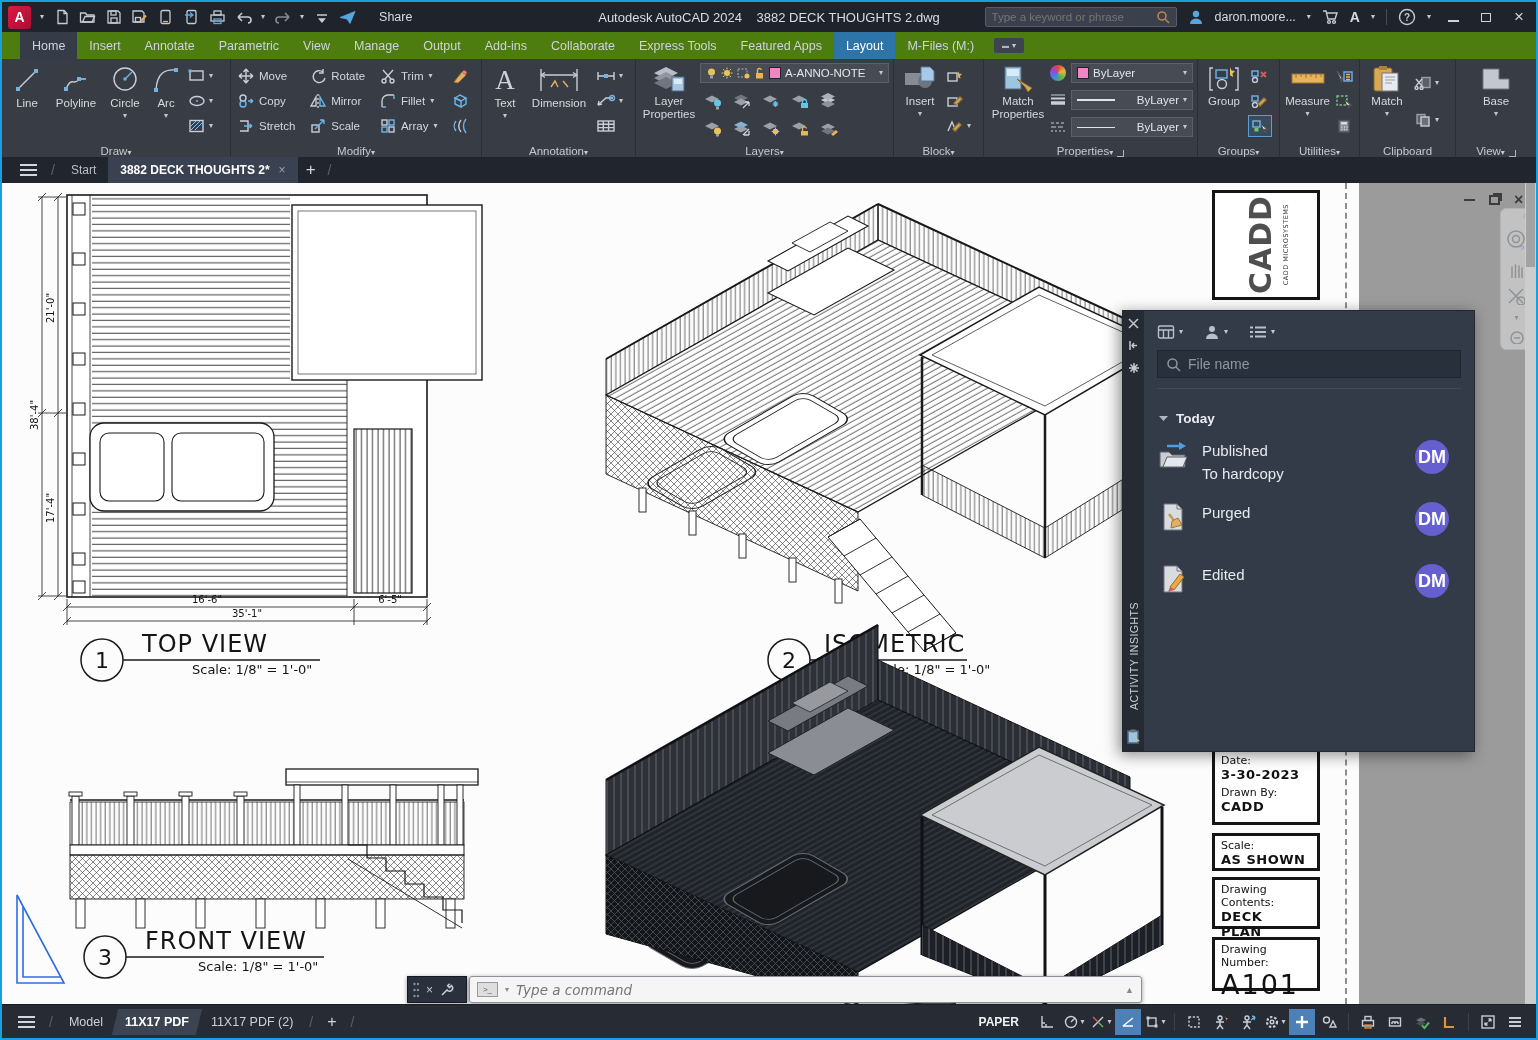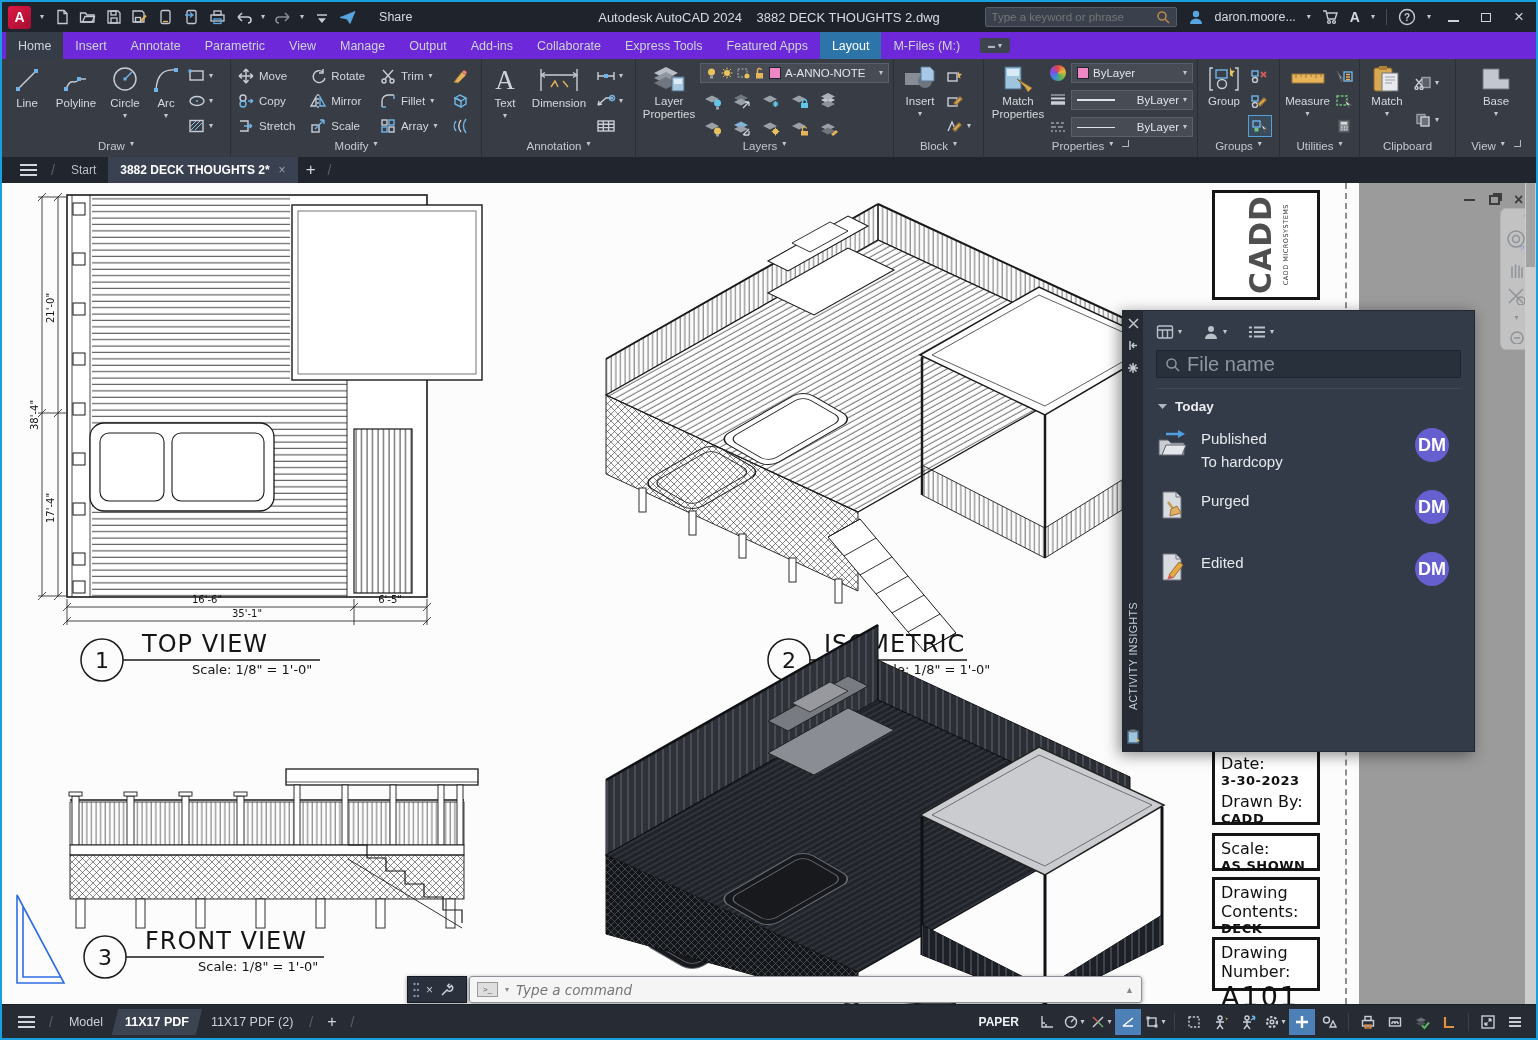--- a/index.html
+++ b/index.html
@@ -16,30 +16,30 @@
 .qi svg{stroke:#c6cbd3;fill:none;stroke-width:1.3}
 .share{color:#d7dbe1;font-size:12.5px;margin-left:14px}
 .title-center{position:absolute;left:0;right:0;text-align:center;font-size:13px;color:#d8dce2;pointer-events:none}
 .tb-right{margin-left:auto;display:flex;align-items:center;gap:11px}
 .tb-search{width:192px;height:20px;background:#3a414d;border:1px solid #565d69;border-radius:2px;display:flex;align-items:center;padding:0 6px}
 .tb-search input{flex:1;background:transparent;border:none;outline:none;color:#aeb5bf;font-size:11.5px;font-family:"Liberation Sans",sans-serif}
 .winbtn{color:#ced3da;font-size:14px;width:22px;text-align:center}
 .wmin{display:inline-block;width:11px;height:2px;background:#ced3da}
 .wmax{display:inline-block;width:10px;height:9px;border:1.5px solid #ced3da}
 
-.rtabs{height:27px;background:#6d28d9;display:flex;align-items:stretch;padding-left:4px;flex:0 0 auto}
+.rtabs{height:27px;background:#4d7c0f;display:flex;align-items:stretch;padding-left:18px;flex:0 0 auto}
 .rtab{padding:0 12px;display:flex;align-items:center;color:#ced3da;font-size:12.5px;cursor:default}
 .rtab.home{background:#353c48}
 .rtab.active{background:#2d74a9;color:#fff}
 .ribbon-min{align-self:center;margin-left:8px;width:30px;height:15px;background:#3d4450;border-radius:2px;display:flex;align-items:center;justify-content:center;gap:3px;color:#aeb5bf;font-size:7px}
 
 .ribbon{height:98px;background:#383d45;display:flex;flex:0 0 auto}
 .panel{display:flex;flex-direction:column;border-right:1px solid #2b2e34;flex:0 0 auto}
 .pbody{flex:1;display:flex;align-items:stretch;padding:3px 4px 0 4px;gap:2px}
-.plabel{height:17px;display:flex;align-items:flex-start;justify-content:center;gap:5px;font-size:11.5px;color:#c3c8cf}
+.plabel{height:17px;display:flex;align-items:flex-end;justify-content:center;font-size:11.5px;color:#c3c8cf}
 .bb{display:flex;flex-direction:column;align-items:center;justify-content:flex-start;padding-top:3px;gap:2px;font-size:11.5px;color:#d6d9de;text-align:center;line-height:1.15}
 .bb svg{flex:0 0 auto}
 .scol{display:flex;flex-direction:column;justify-content:space-around;padding:2px 0}
 .sb{display:flex;align-items:center;gap:3px;height:22px;padding:0 2px}
 .sb svg,.mrow svg{flex:0 0 auto}
 .mgrid{display:grid;grid-template-columns:auto auto auto auto;grid-auto-rows:25px;column-gap:4px;align-content:center}
 .mrow{display:flex;align-items:center;gap:5px;font-size:11.5px;color:#d3d7dd;padding:0 3px}
 .combo{background:#464b54;border:1px solid #5a6069;height:20px;display:flex;align-items:center;gap:4px;padding:0 5px;color:#e2e5ea;font-size:11.5px}
 .swatch{width:12px;height:12px;border:1px solid #20242c}
 .ric{stroke:#c9ced6;fill:none;stroke-width:1.4}
@@ -53,42 +53,42 @@
 .dtab.active{background:#3a4150;color:#fff;font-weight:bold}
 .dtab .x{margin-left:9px;color:#9aa1ab;font-weight:normal}
 .plus{color:#d3d7dd;font-size:17px;align-self:center;padding:0 8px}
 
 .canvas{flex:1;position:relative;background:#9b9b9b;overflow:hidden}
 .paper{position:absolute;left:0;top:0;width:1357px;height:100%;background:#fcfcfc}
 .cadsvg{position:absolute;left:0;top:0}
 .cadsvg text{font-family:"DejaVu Sans",sans-serif;fill:#141414}
 .margin-line{position:absolute;left:1343px;top:0;bottom:0;border-left:2px dashed #8e8e8e}
 .tbox{position:absolute;border:3px solid #151515;background:#fff;font-family:"DejaVu Sans",sans-serif;color:#111;padding:3px 6px}
-.tbox .lab{font-size:16px}
+.tbox .lab{font-size:11px}
 .tbox .val{font-size:13px;font-weight:bold;letter-spacing:.5px}
 .vpctl{position:absolute;left:1462px;top:8px;display:flex;gap:14px;color:#3d3d3d;align-items:center}
 .navbar{position:absolute;left:1498px;top:25px;width:33px;height:142px;background:rgba(226,226,226,.55);border:1px solid #b2b2b2;border-radius:6px;display:flex;flex-direction:column;align-items:center;padding:3px 0 5px 0;gap:8px}
 .navbar svg{stroke:#8f9398;fill:none;stroke-width:1.5}
 .scrollv{position:absolute;right:0;top:0;bottom:0;width:11px;background:#cdcdcd}
 .scrollv .thumb{position:absolute;top:0;left:1px;right:1px;height:84px;background:#a3a3a3}
 
 .activity{position:absolute;left:1120px;top:127px;width:353px;height:442px;background:#323b47;border:1px solid #232932;box-shadow:-3px 3px 14px rgba(0,0,0,.45);display:flex}
 .act-rail{width:21px;background:#262b33;display:flex;flex-direction:column;align-items:center;padding:7px 0 6px 0;gap:11px}
 .act-rail svg{stroke:#c3c8cf;fill:none;stroke-width:1.5}
 .act-side-label{writing-mode:vertical-rl;transform:rotate(180deg);font-size:10.5px;color:#c9d0d9;letter-spacing:.5px;margin-top:auto}
 .act-main{flex:1;display:flex;flex-direction:column;padding:7px 13px 0 13px}
 .act-tools{display:flex;align-items:center;gap:7px;height:28px}
 .act-tools .grp{display:flex;align-items:center;gap:4px;margin-right:14px}
 .act-tools svg{stroke:#b9c0c9;fill:none;stroke-width:1.4}
 .act-search{height:28px;background:#28303c;border:1px solid #1f2630;display:flex;align-items:center;gap:7px;padding:0 8px;margin-top:4px}
 .act-search svg{stroke:#8d96a2;fill:none;stroke-width:1.5}
-.act-search input{flex:1;background:transparent;border:none;outline:none;color:#e6e9ed;font-size:20px;font-family:"Liberation Sans",sans-serif}
+.act-search input{flex:1;background:transparent;border:none;outline:none;color:#e6e9ed;font-size:14px;font-family:"Liberation Sans",sans-serif}
 .act-search input::placeholder{color:#8d96a2}
 .act-div{border-top:1px solid #404a57;margin-top:10px}
-.act-section{display:flex;align-items:center;gap:8px;margin:10px 0 4px 2px;color:#e9ecf0;font-weight:bold;font-size:13.5px}
+.act-section{display:flex;align-items:center;gap:8px;margin:22px 0 4px 2px;color:#e9ecf0;font-weight:bold;font-size:13.5px}
 .act-item{display:flex;align-items:flex-start;margin-top:10px;min-height:52px}
 .act-item .txt{flex:1;padding-left:13px;color:#e6e9ee;font-size:15px;line-height:1.5}
 .avatar{width:34px;height:34px;border-radius:50%;background:#655fd0;color:#fff;font-size:18px;font-weight:bold;display:flex;align-items:center;justify-content:center;margin-right:12px}
 
 .cmdbar{position:absolute;left:405px;top:793px;width:735px;height:27px;display:flex;align-items:stretch;filter:drop-shadow(0 1px 2px rgba(0,0,0,.4))}
 .cmd-left{width:60px;background:#2b313c;border:1px solid #141922;display:flex;align-items:center;gap:7px;padding:0 5px}
 .cmd-input{flex:1;background:#f5f5f5;border:1px solid #8d9096;border-radius:3px;display:flex;align-items:center;gap:7px;padding:0 7px;margin-left:2px}
 .cmd-chip{width:21px;height:15px;background:#dedede;border:1px solid #9a9a9a;font-size:8px;color:#555;display:flex;align-items:center;justify-content:center}
 .cmd-input input{flex:1;border:none;outline:none;background:transparent;font-style:italic;font-size:13.5px;color:#6e6e6e;font-family:"DejaVu Sans",sans-serif}
 

